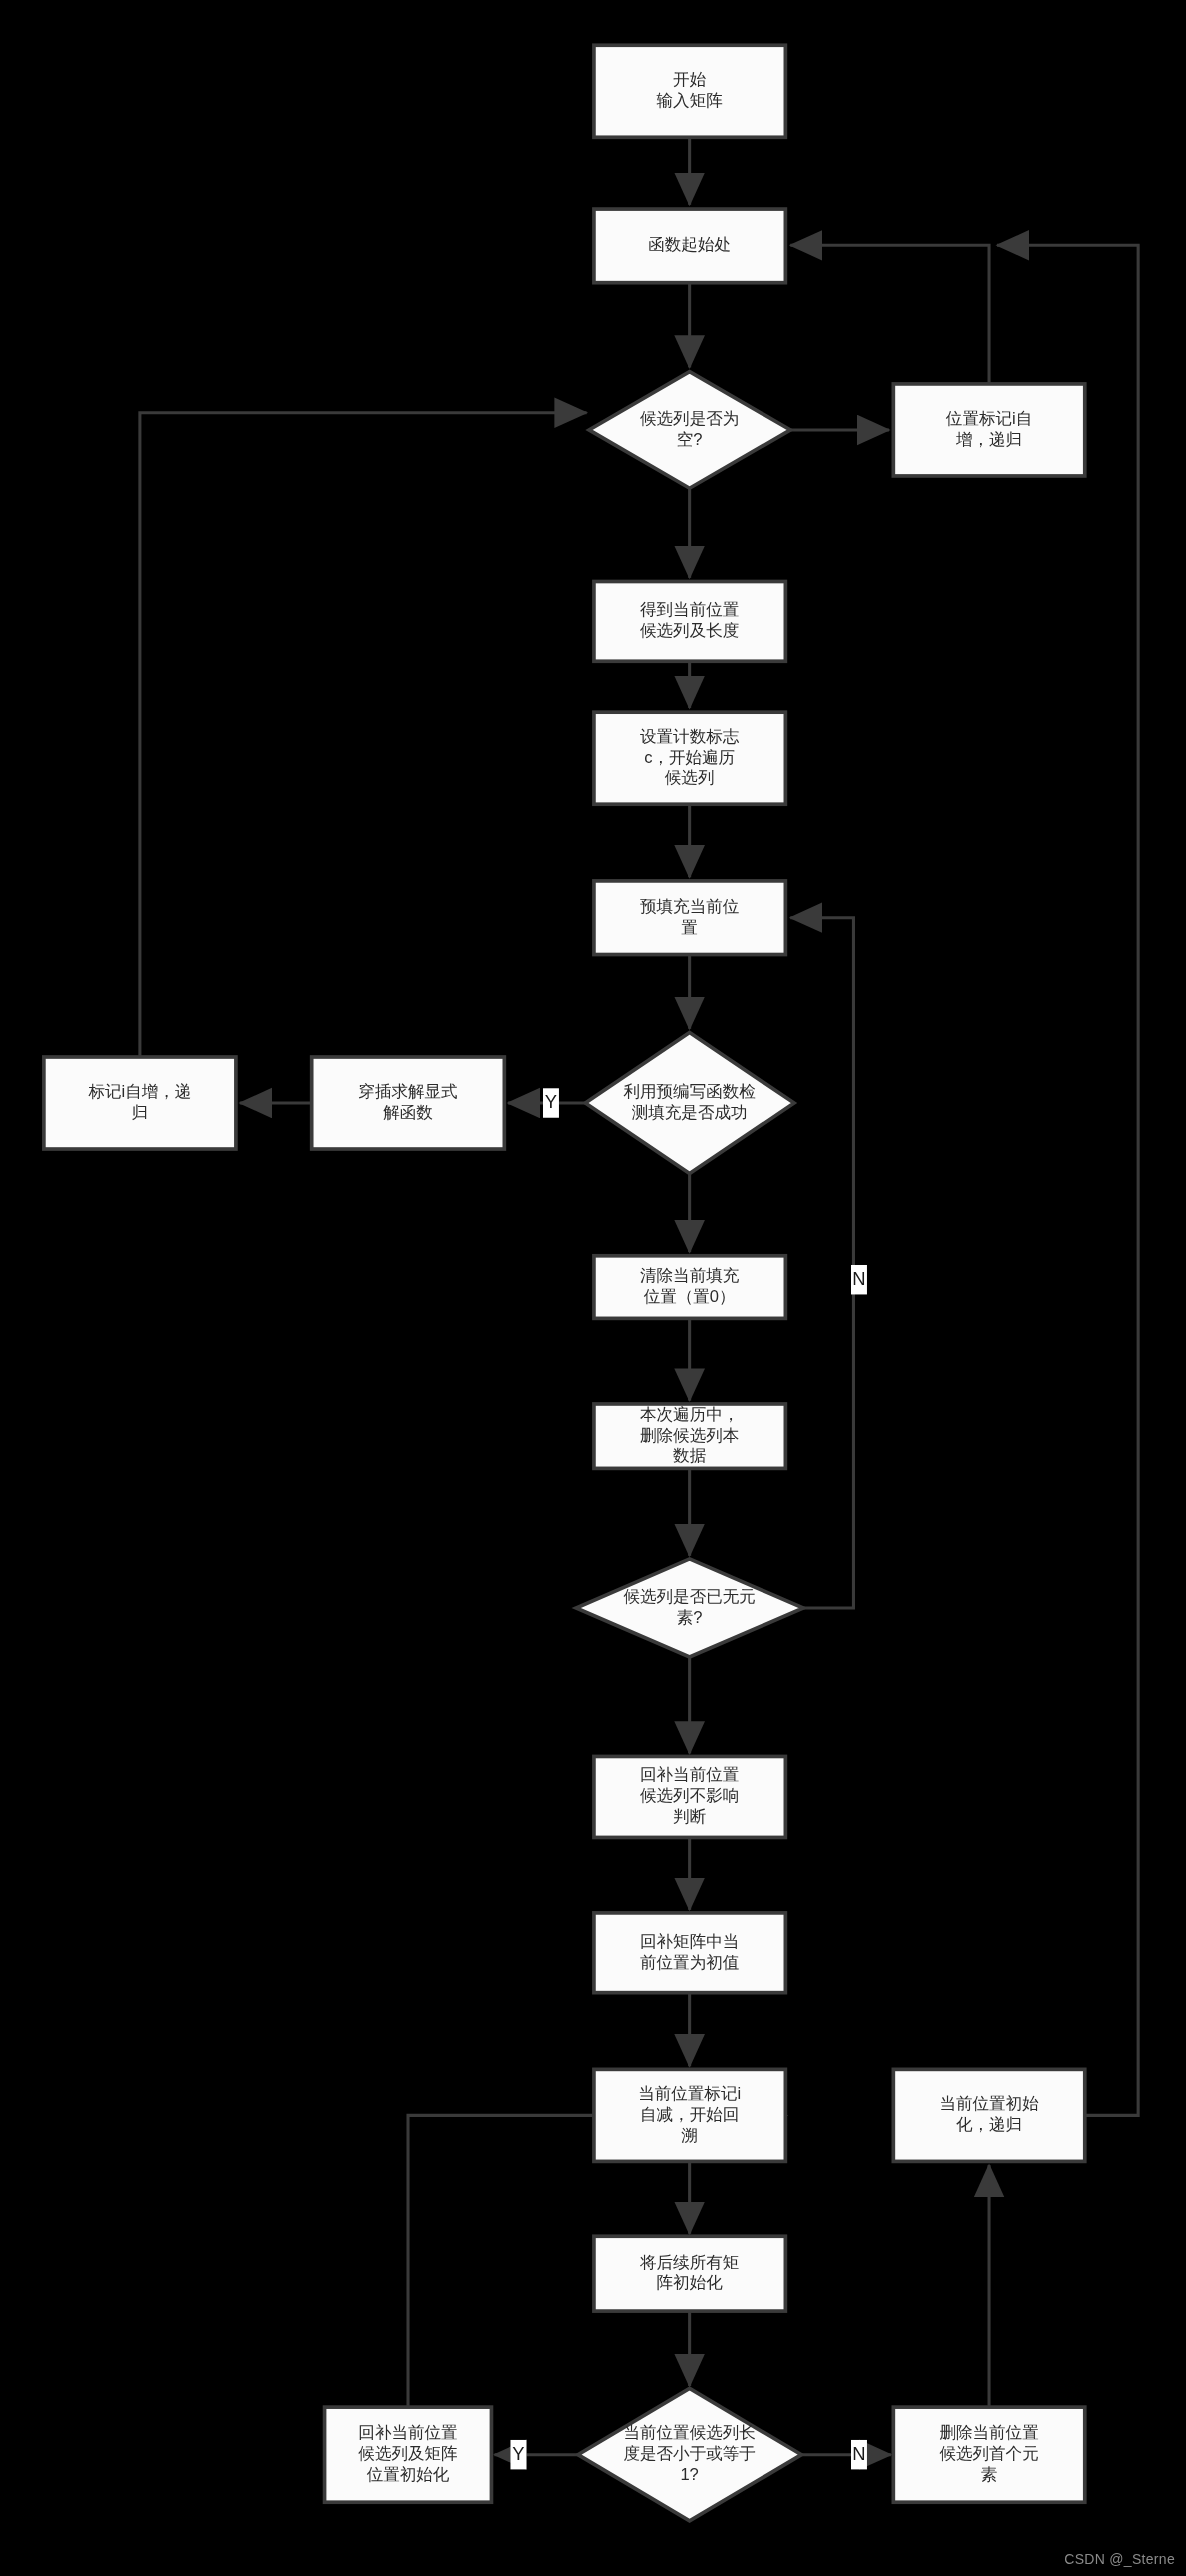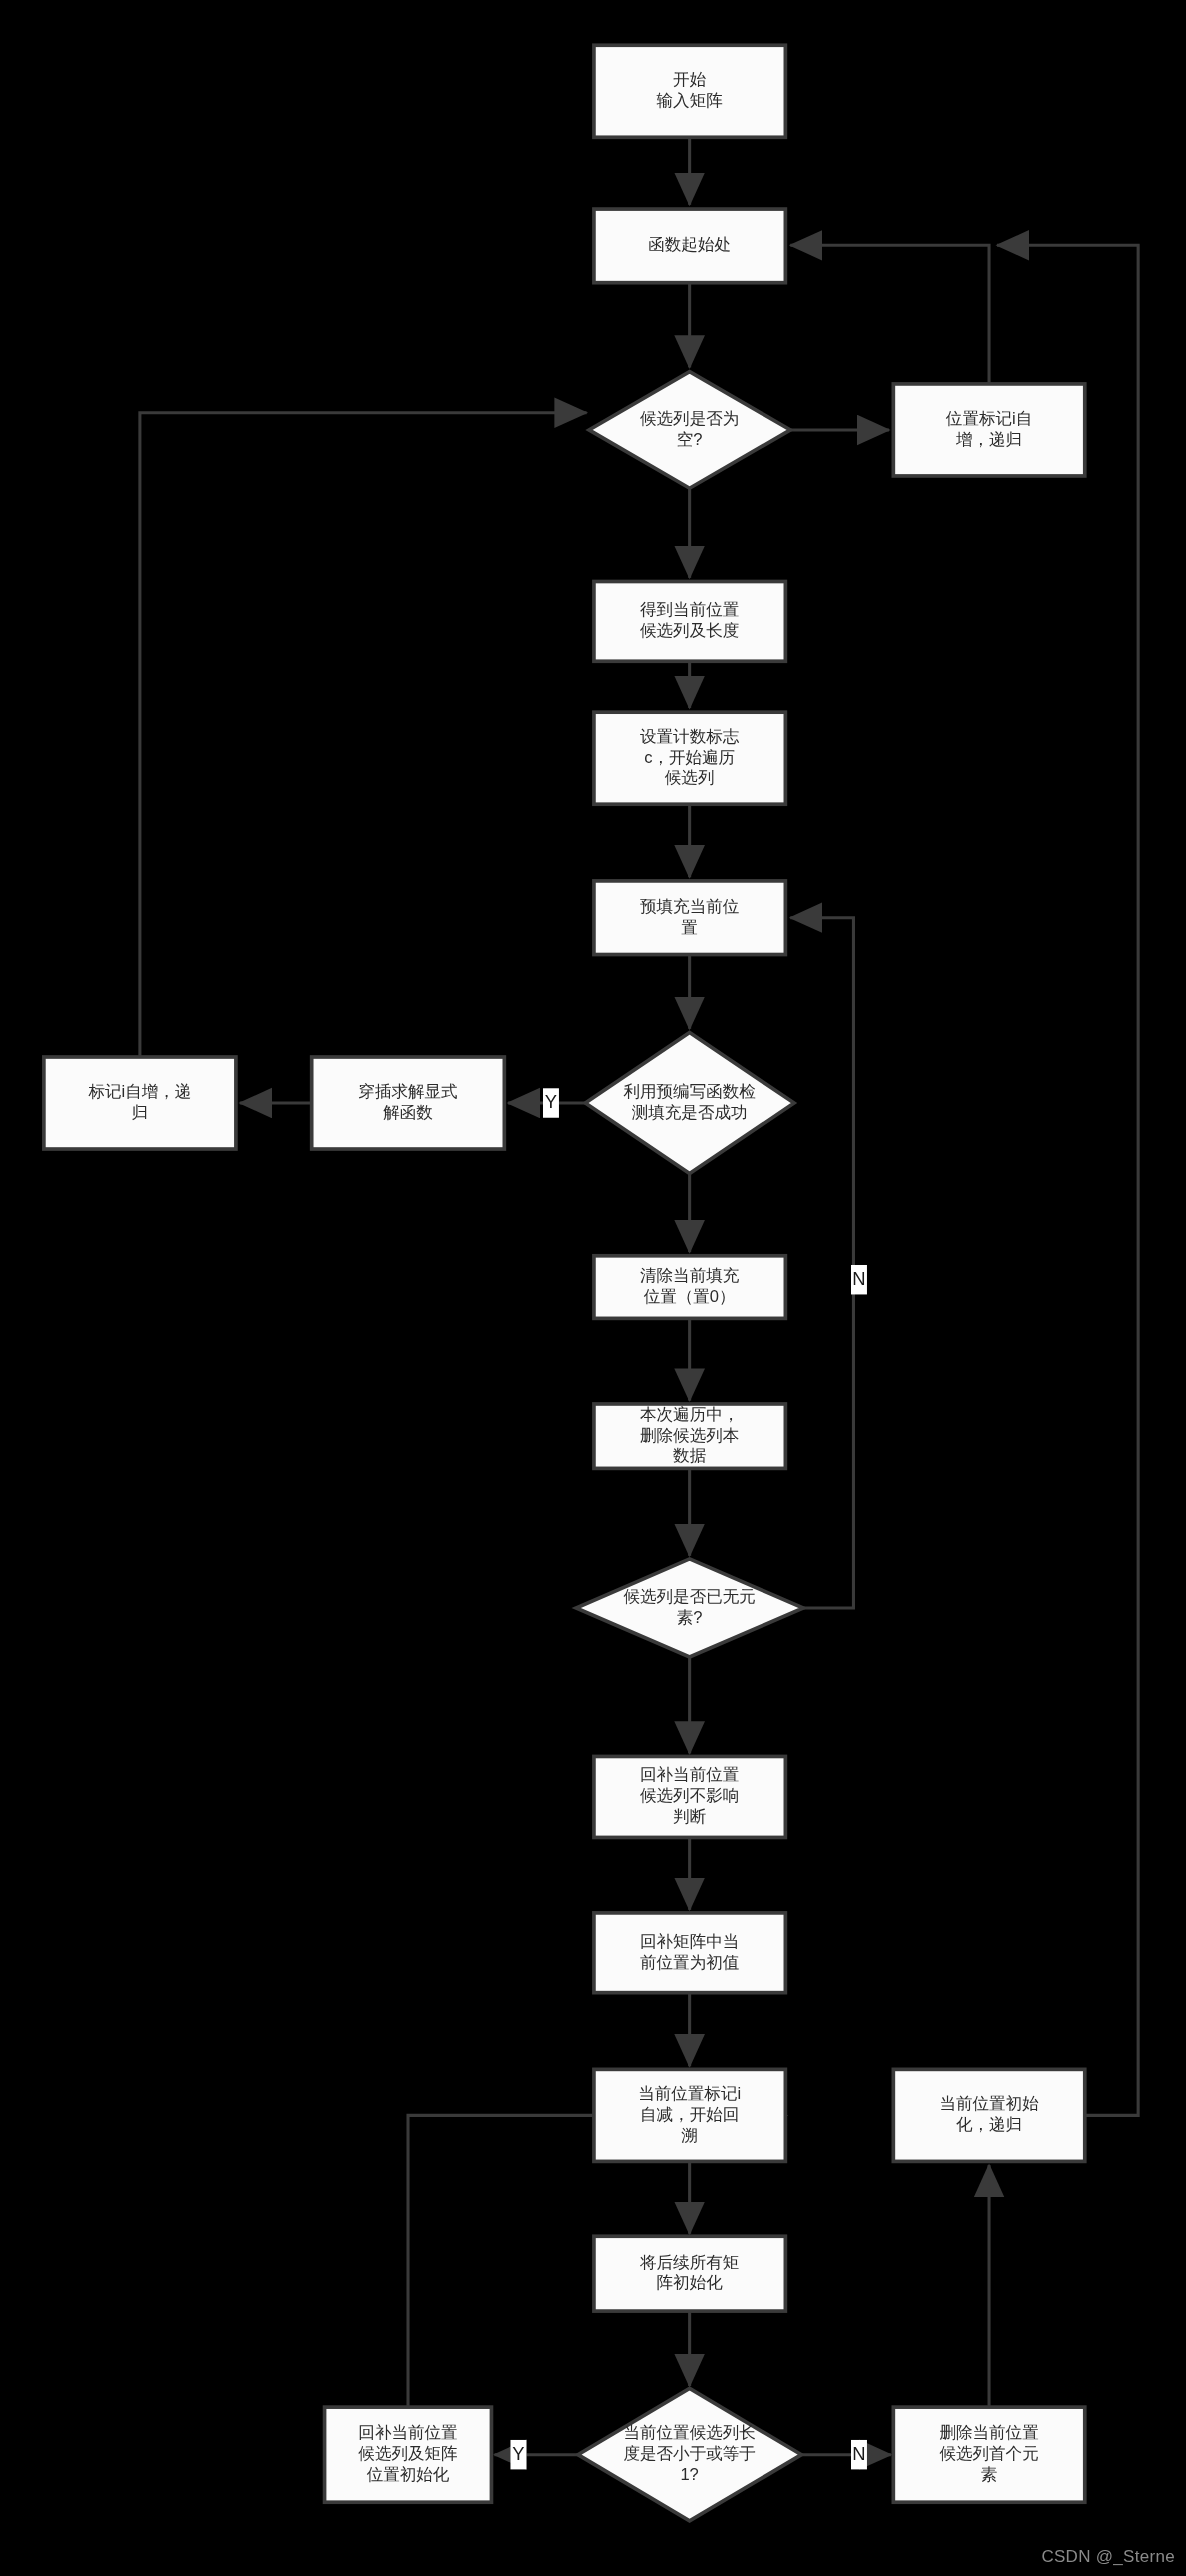--- a/index.html
+++ b/index.html
@@ -4,21 +4,21 @@
 <style>
   html,body{margin:0;padding:0;background:#000;}
   body{width:1186px;height:2576px;overflow:hidden;
        font-family:"Liberation Sans","DejaVu Sans",sans-serif;}
   #stage{position:relative;width:1186px;height:2576px;background:#000;}
   svg#flow{position:absolute;inset:0;width:1186px;height:2576px;display:block;}
   .nodeText{font-family:"Liberation Sans","DejaVu Sans",sans-serif;
             font-size:27px;fill:#2b2b2b;text-anchor:middle;dominant-baseline:middle;}
   .edgeLabel{font-family:"Liberation Sans","DejaVu Sans",sans-serif;
              font-size:30px;fill:#1a1a1a;text-anchor:middle;dominant-baseline:middle;}
-  .wm{position:absolute;right:11px;bottom:8.6px;color:#8a8a8a;font-size:17px;
+  .wm{position:absolute;right:11px;bottom:8.6px;color:#8a8a8a;font-size:14px;
       font-family:"Liberation Sans","DejaVu Sans",sans-serif;letter-spacing:0.3px;}
 </style>
 </head>
 <body>
 
 <div id="stage">
 
   <svg id="flow" viewBox="0 0 1933 4197" xmlns="http://www.w3.org/2000/svg">
     <defs>
       <marker id="ah" markerWidth="13" markerHeight="13" refX="10.5" refY="5" orient="auto" markerUnits="strokeWidth">

